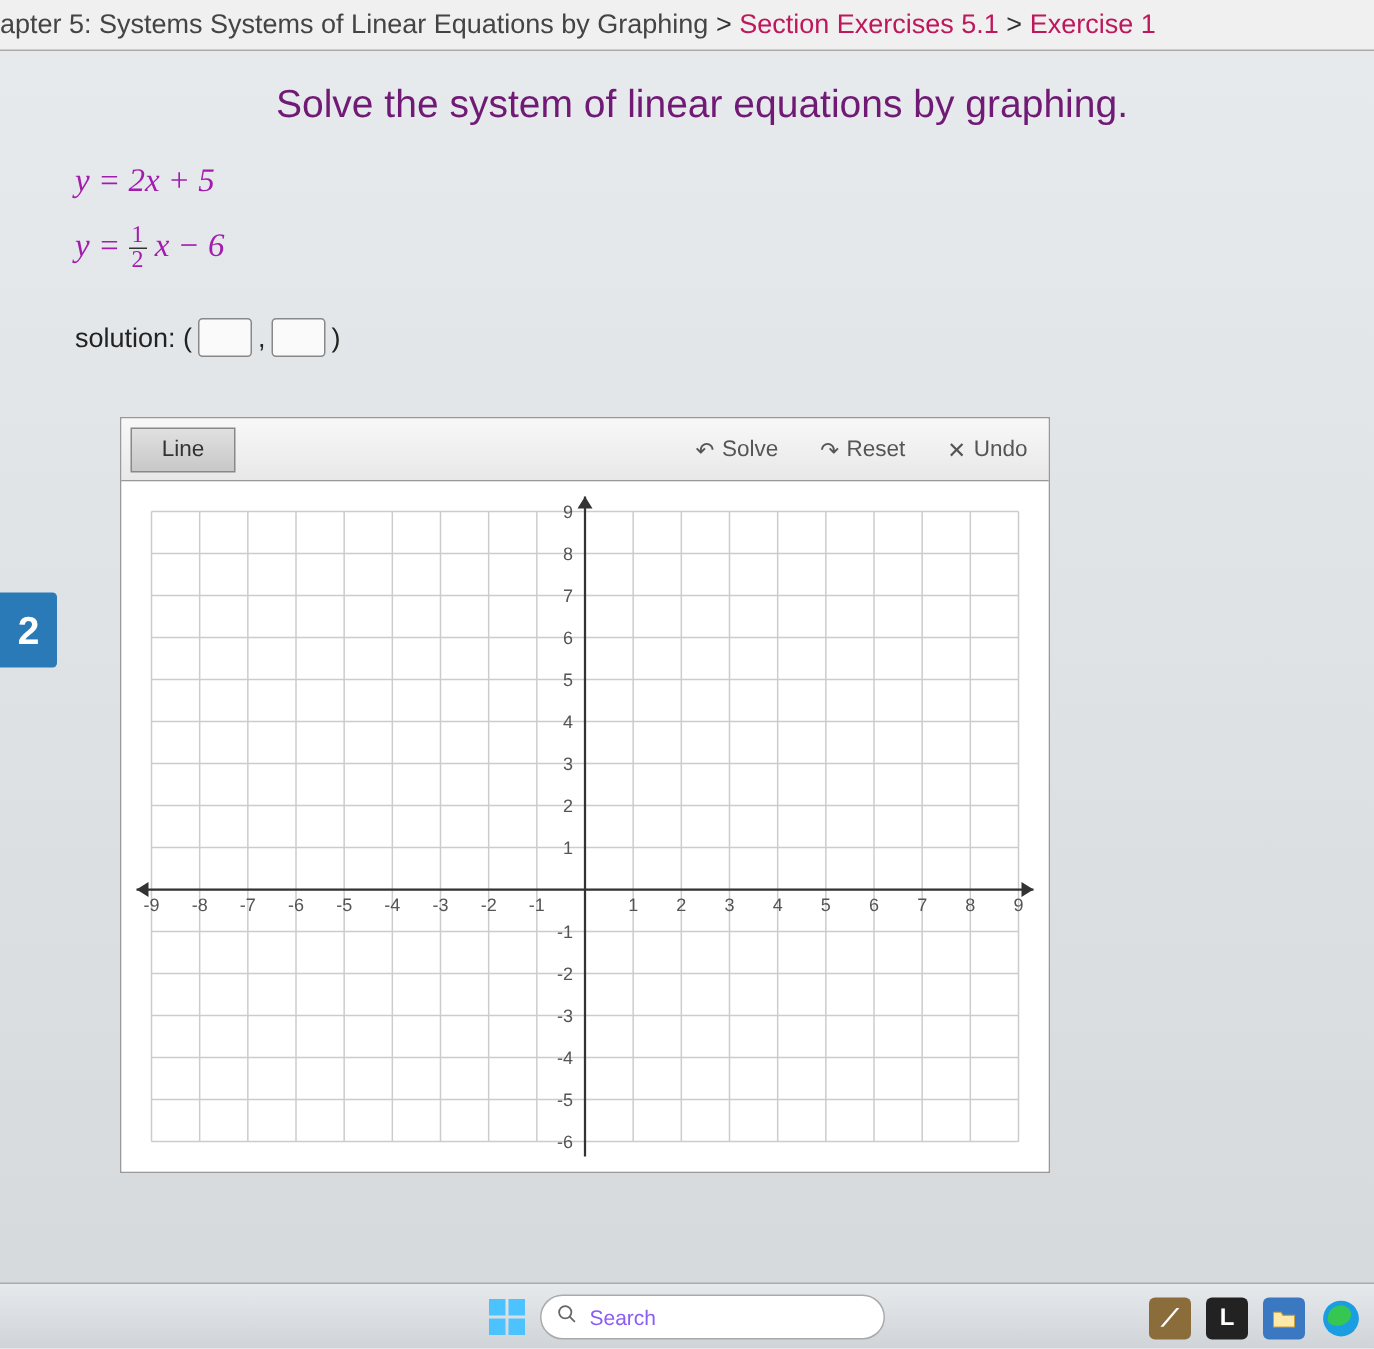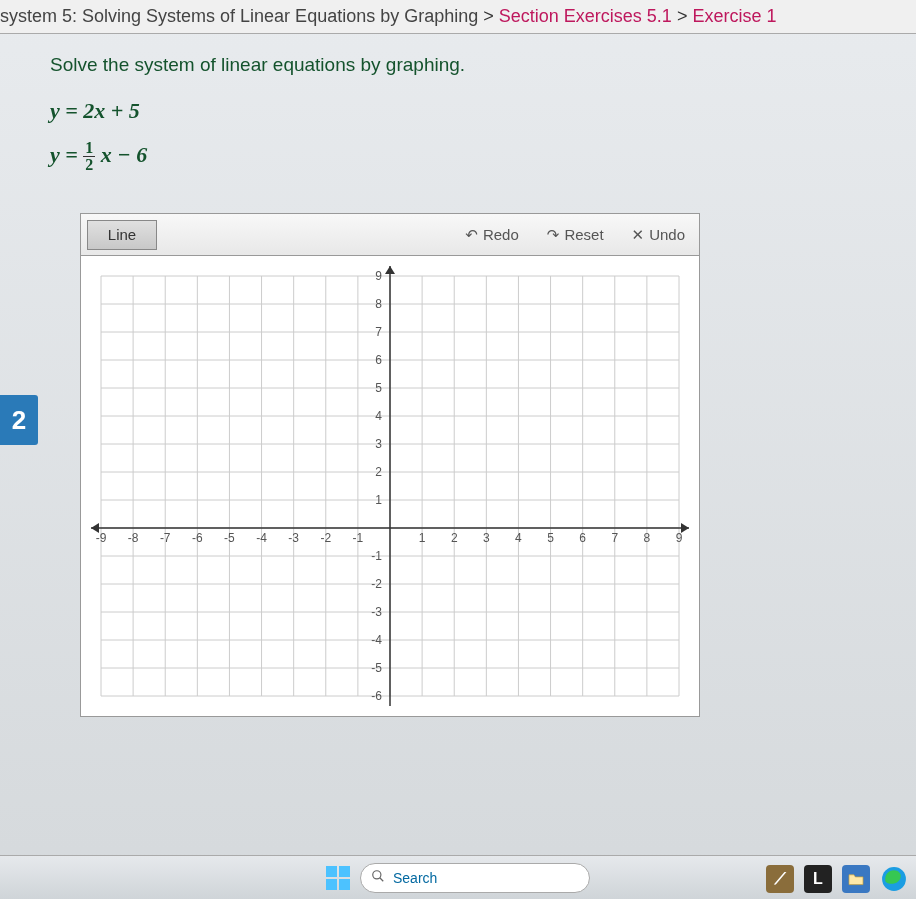--- a/index.html
+++ b/index.html
@@ -18,31 +18,31 @@
   font-size: 18px;
   color: #333;
 }
 .breadcrumb .chapter { color: #444; }
 .breadcrumb .link { color: #be185d; }
 .content {
   padding: 20px 30px 0 50px;
   color: #222;
 }
 .instruction {
-  font-size: 19px;
-  color: #14532d;
+  font-size: 26px;
+  color: #701a75;
   margin-bottom: 22px;
+  text-align: center;
 }
 .equation {
   font-family: 'Times New Roman', serif;
   font-size: 22px;
   font-style: italic;
   margin-bottom: 16px;
-  color: #14532d;
-  font-weight: bold;
+  color: #a21caf;
 }
 .equation .frac {
   display: inline-block;
   vertical-align: middle;
   text-align: center;
   font-size: 16px;
   line-height: 1;
   font-style: normal;
 }
 .equation .frac .top { display:block; border-bottom:1px solid #333; padding:0 2px; }
@@ -122,70 +122,77 @@
   gap:10px;
 }
 .searchbox {
   display:flex; align-items:center;
   width:230px; height:30px;
   background:#fff;
   border:1px solid #aaa;
   border-radius:15px;
   padding:0 10px;
   gap:8px;
-  color:#0369a1;
+  color:#8b5cf6;
   font-size:14px;
 }
 .win-icon {
   width:24px; height:24px;
   display:grid;
   grid-template-columns:1fr 1fr;
   grid-template-rows:1fr 1fr;
   gap:2px;
 }
 .win-icon div:nth-child(1){background:#4cc2ff;}
 .win-icon div:nth-child(2){background:#4cc2ff;}
 .win-icon div:nth-child(3){background:#4cc2ff;}
 .win-icon div:nth-child(4){background:#4cc2ff;}
 .task-icons { position:absolute; right:8px; bottom:6px; display:flex; gap:10px; align-items:center; }
 .ticon { width:28px; height:28px; border-radius:4px; display:flex; align-items:center; justify-content:center; font-size:16px; font-weight:bold; }
 </style>
 </head>
 <body>
 
 <div class="breadcrumb">
-  <span class="chapter">system 5: Solving Systems of Linear Equations by Graphing</span>
+  <span class="chapter">apter 5: Systems Systems of Linear Equations by Graphing</span>
   <span>&gt;</span>
   <span class="link">Section Exercises 5.1</span>
   <span>&gt;</span>
   <span class="link">Exercise 1</span>
 </div>
 
 <div class="content">
   <div class="instruction">Solve the system of linear equations by graphing.</div>
 
   <div class="equation">y = 2x + 5</div>
 
   <div class="equation">
     <span>y = </span>
     <span class="frac">
       <span class="top">1</span>
       <span class="bot">2</span>
     </span>
     <span>x − 6</span>
   </div>
 
+  <div class="solution-line">
+    <span>solution: (</span>
+    <span class="solution-box"></span>
+    <span>,</span>
+    <span class="solution-box"></span>
+    <span>)</span>
+  </div>
 
   <div class="graph-area">
     <div class="toolbar">
       <div class="line-btn">Line</div>
       <div class="spacer"></div>
       <div class="tbtn">
         <span>↶</span>
-        <span>Redo</span>
+        <span>Solve</span>
       </div>
       <div class="tbtn">
         <span>↷</span>
         <span>Reset</span>
       </div>
       <div class="tbtn">
         <span>✕</span>
         <span>Undo</span>
       </div>
     </div>

